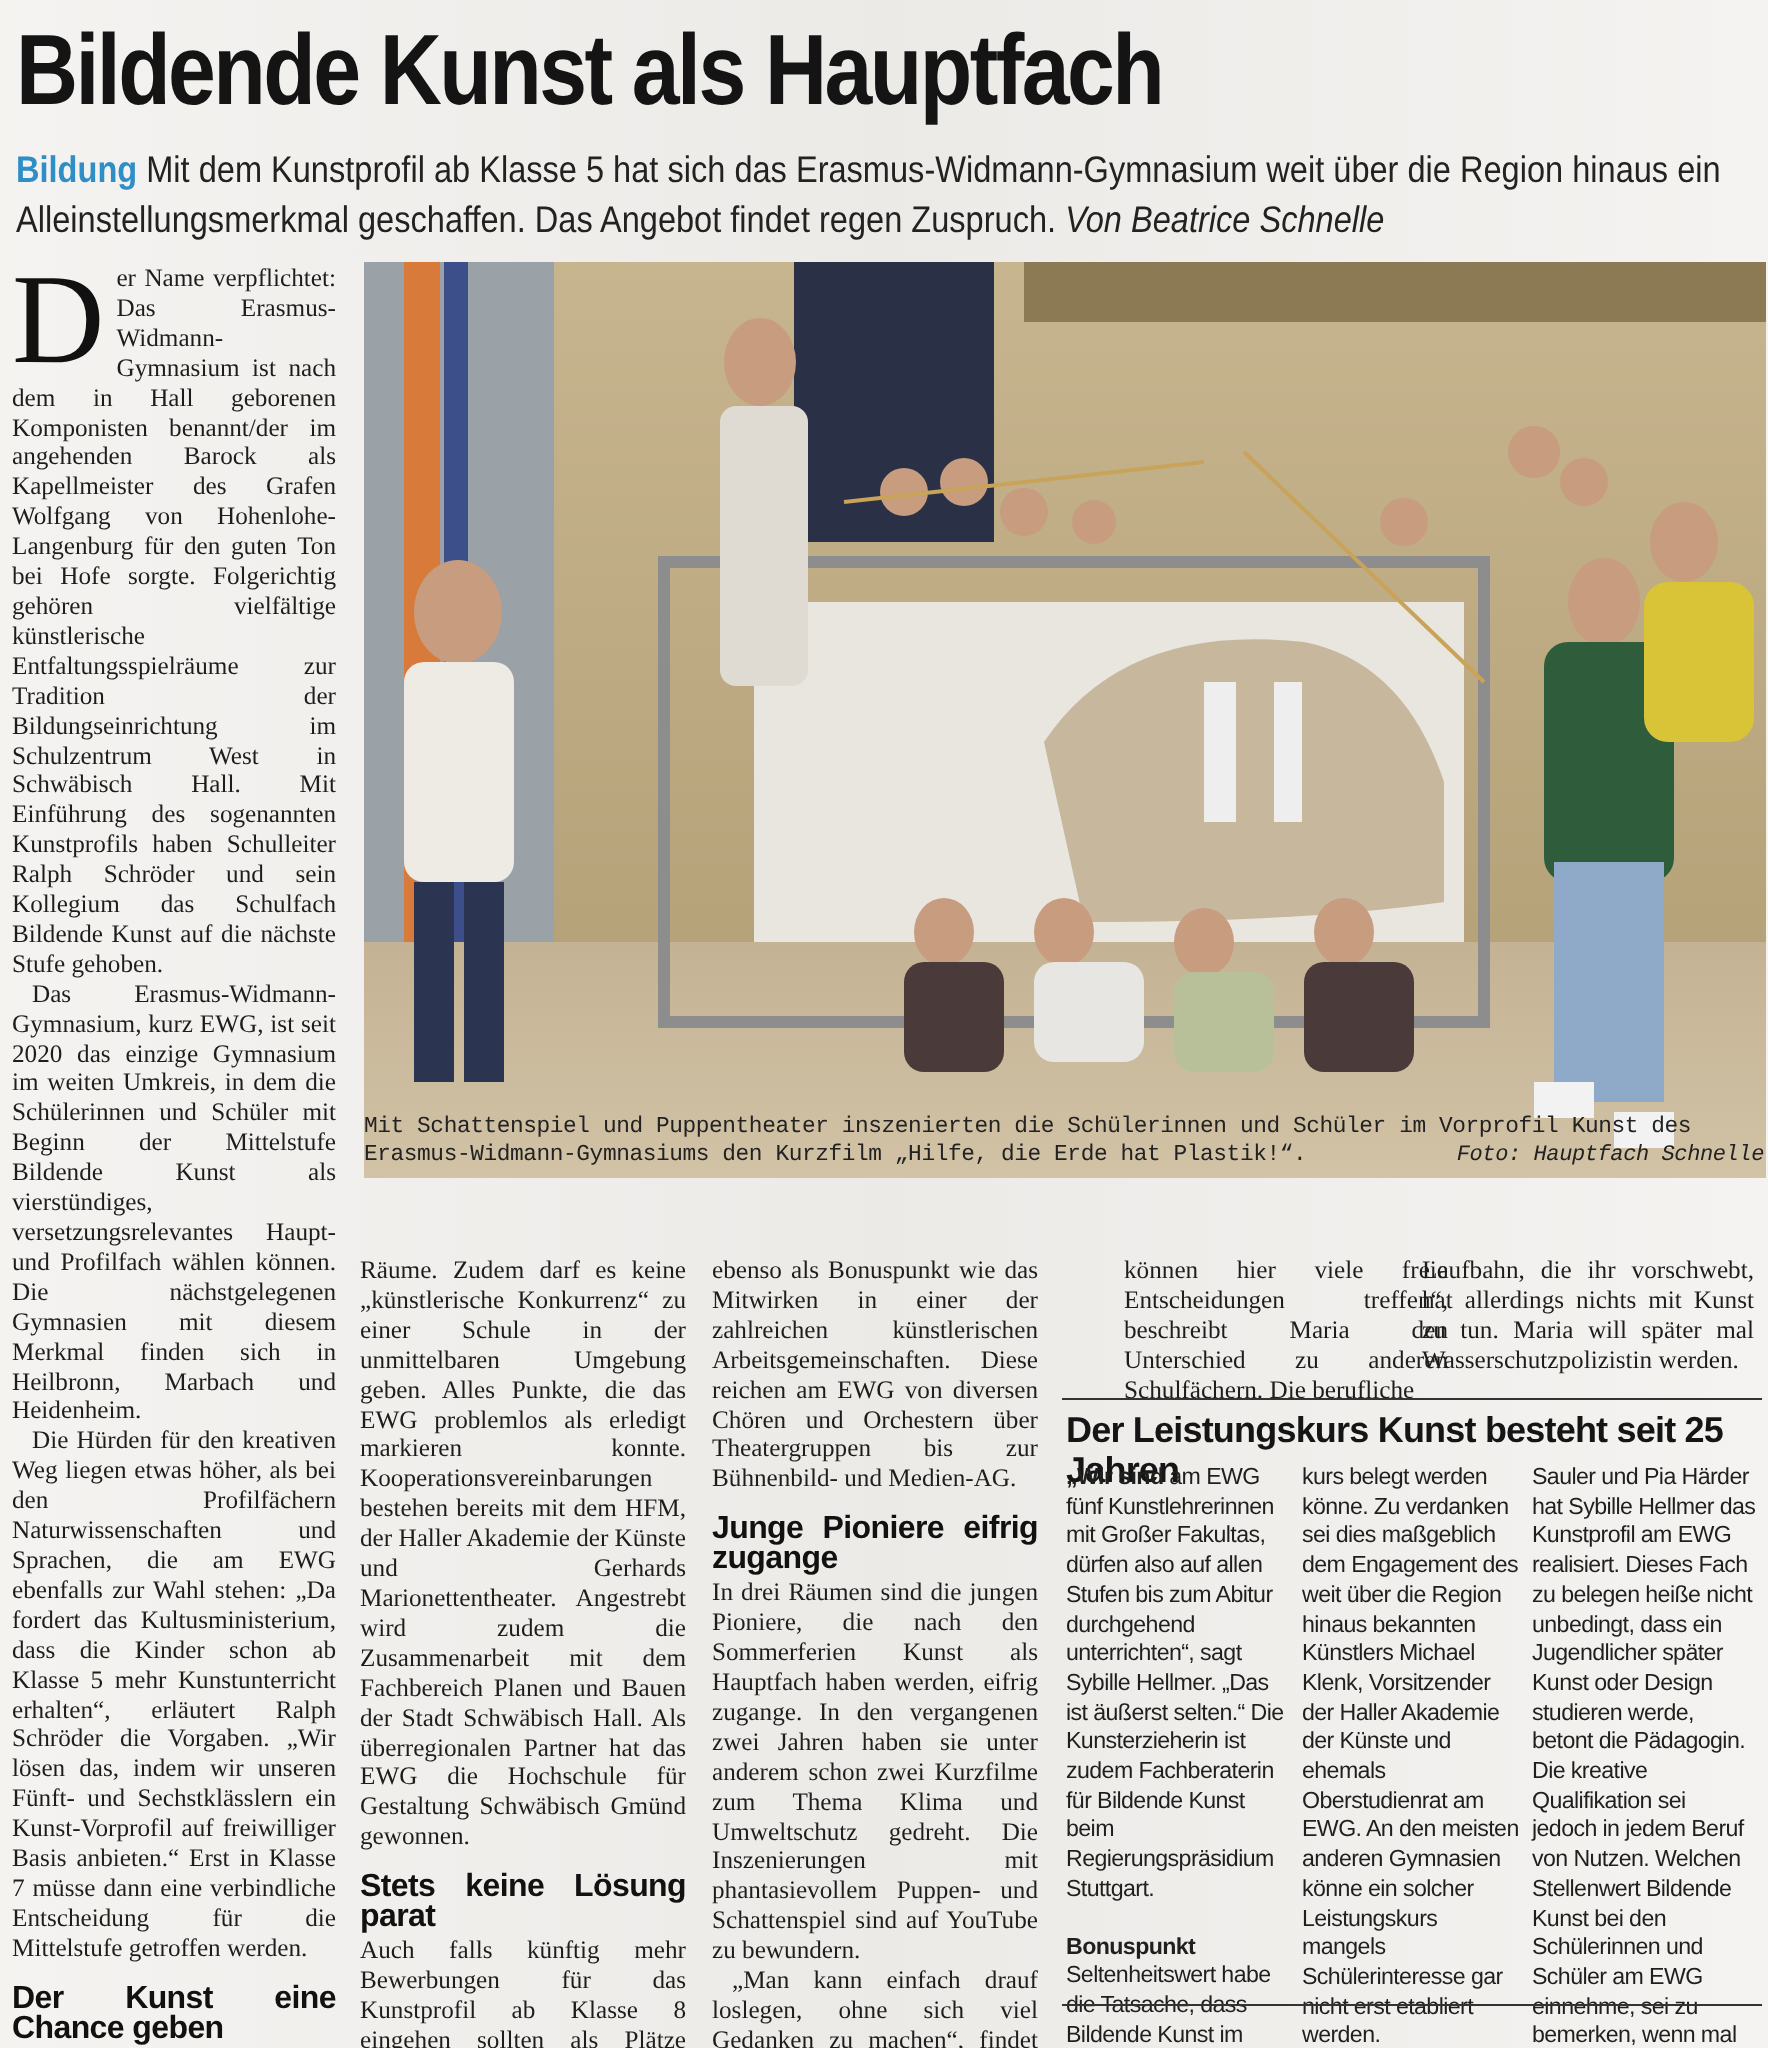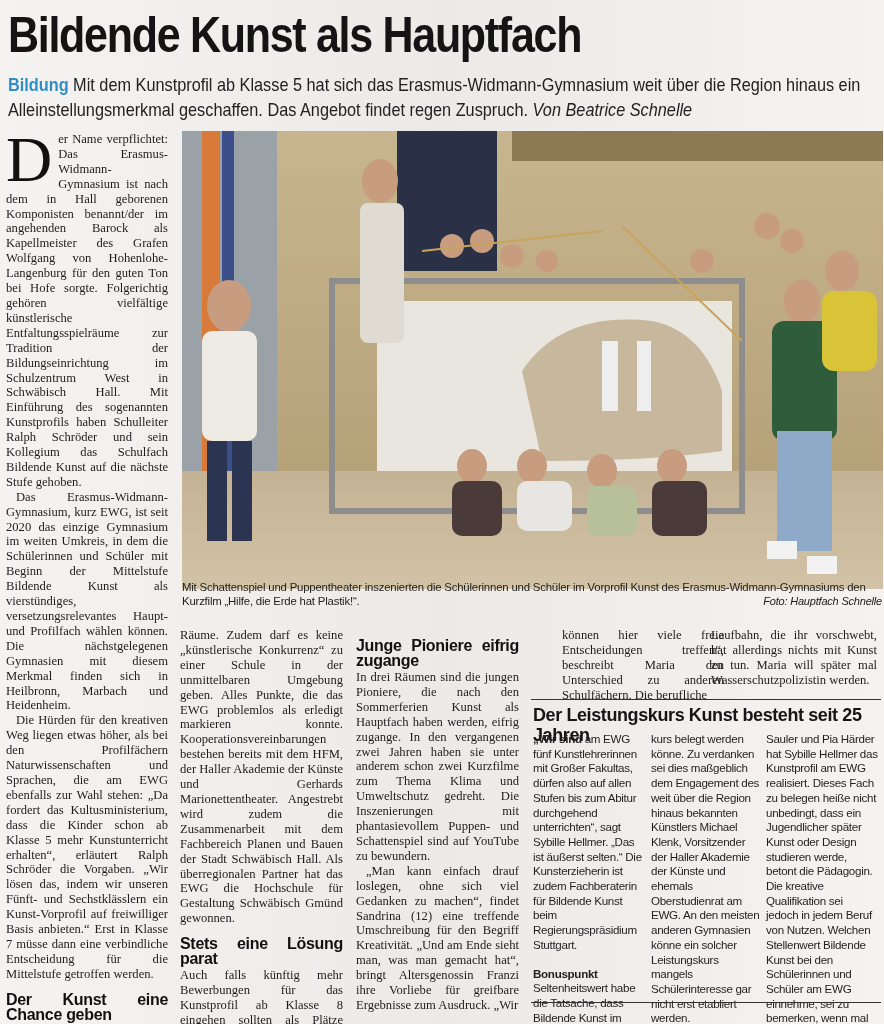--- a/index.html
+++ b/index.html
@@ -41,22 +41,22 @@
   .col5 { left: 711px; top: 628px; width: 166px; }
   .dropcap {
     float: left; font-family: "Liberation Serif", serif; font-size: 64px;
     line-height: 52px; margin: 2px 6px 0 0; color: #111;
   }
   .photo {
     left: 182px; top: 131px; width: 701px; height: 458px;
     background: #b9a67e; overflow: hidden;
   }
   .caption {
-    left: 182px; top: 580px; width: 700px;
-    font-family: Liberation Sans, sans-serif; font-size: 11.4px; line-height: 14px;
+    left: 182px; top: 557px; width: 700px;
+    font-family: Liberation Mono, monospace; font-size: 11.4px; line-height: 14px;
     color: #222; letter-spacing: -0.2px;
   }
   .credit {
     position: absolute; right: 0; top: 14px; font-style: italic; font-size: 11px;
   }
   .rule { height: 1px; background: #333; }
   .box-title {
     left: 533px; top: 705px; width: 348px;
     font-family: "Liberation Sans", sans-serif; font-weight: bold; font-size: 18px;
     line-height: 20px; color: #151515; letter-spacing: -0.4px;
@@ -162,25 +162,26 @@
   </svg>
 </div>
 
 <div class="abs caption">
   <span>Mit Schattenspiel und Puppentheater inszenierten die Schülerinnen und Schüler im Vorprofil Kunst des Erasmus-Widmann-Gymnasiums den Kurzfilm „Hilfe, die Erde hat Plastik!“.</span>
   <span class="credit">Foto: Hauptfach Schnelle</span>
 </div>
 
 <div class="abs serif col2">
   <p class="noind">Räume. Zudem darf es keine „künstlerische Konkurrenz“ zu einer Schule in der unmittelbaren Umgebung geben. Alles Punkte, die das EWG problemlos als erledigt markieren konnte. Kooperationsvereinbarungen bestehen bereits mit dem HFM, der Haller Akademie der Künste und Gerhards Marionettentheater. Angestrebt wird zudem die Zusammenarbeit mit dem Fachbereich Planen und Bauen der Stadt Schwäbisch Hall. Als überregionalen Partner hat das EWG die Hochschule für Gestaltung Schwäbisch Gmünd gewonnen.</p>
-  <div class="sub">Stets eine Lösung parat</div>
+  <div class="sub">Stets keine Lösung parat</div>
   <p class="noind">Auch falls künftig mehr Bewerbungen für das Kunstprofil ab Klasse 8 eingehen sollten als Plätze vorhanden sind, hat das EWG-Kollegium eine Lösung parat: „Je mehr Interesse die Kinder an künstlerischer Betätigung zeigen, um so eher werden sie in die Kunstprofil-Gruppen aufgenommen.“ erklärt Schröder. So gelte die Teilnahme am Vorprofil Kunst</p>
 </div>
 
 <div class="abs serif col3">
+  <p class="noind">ebenso als Bonuspunkt wie das Mitwirken in einer der zahlreichen künstlerischen Arbeitsgemeinschaften. Diese reichen am EWG von diversen Chören und Orchestern über Theatergruppen bis zur Bühnenbild- und Medien-AG.</p>
   <div class="sub">Junge Pioniere eifrig zugange</div>
   <p class="noind">In drei Räumen sind die jungen Pioniere, die nach den Sommerferien Kunst als Hauptfach haben werden, eifrig zugange. In den vergangenen zwei Jahren haben sie unter anderem schon zwei Kurzfilme zum Thema Klima und Umweltschutz gedreht. Die Inszenierungen mit phantasievollem Puppen- und Schattenspiel sind auf YouTube zu bewundern.</p>
   <p>„Man kann einfach drauf loslegen, ohne sich viel Gedanken zu machen“, findet Sandrina (12) eine treffende Umschreibung für den Begriff Kreativität. „Und am Ende sieht man, was man gemacht hat“, bringt Altersgenossin Franzi ihre Vorliebe für greifbare Ergebnisse zum Ausdruck. „Wir</p>
 </div>
 
 <div class="abs serif col4">
   <p class="noind">können hier viele freie Entscheidungen treffen“, beschreibt Maria den Unterschied zu anderen Schulfächern. Die berufliche</p>
 </div>
 <div class="abs serif col5">
   <p class="noind">Laufbahn, die ihr vorschwebt, hat allerdings nichts mit Kunst zu tun. Maria will später mal Wasserschutzpolizistin werden.</p>

